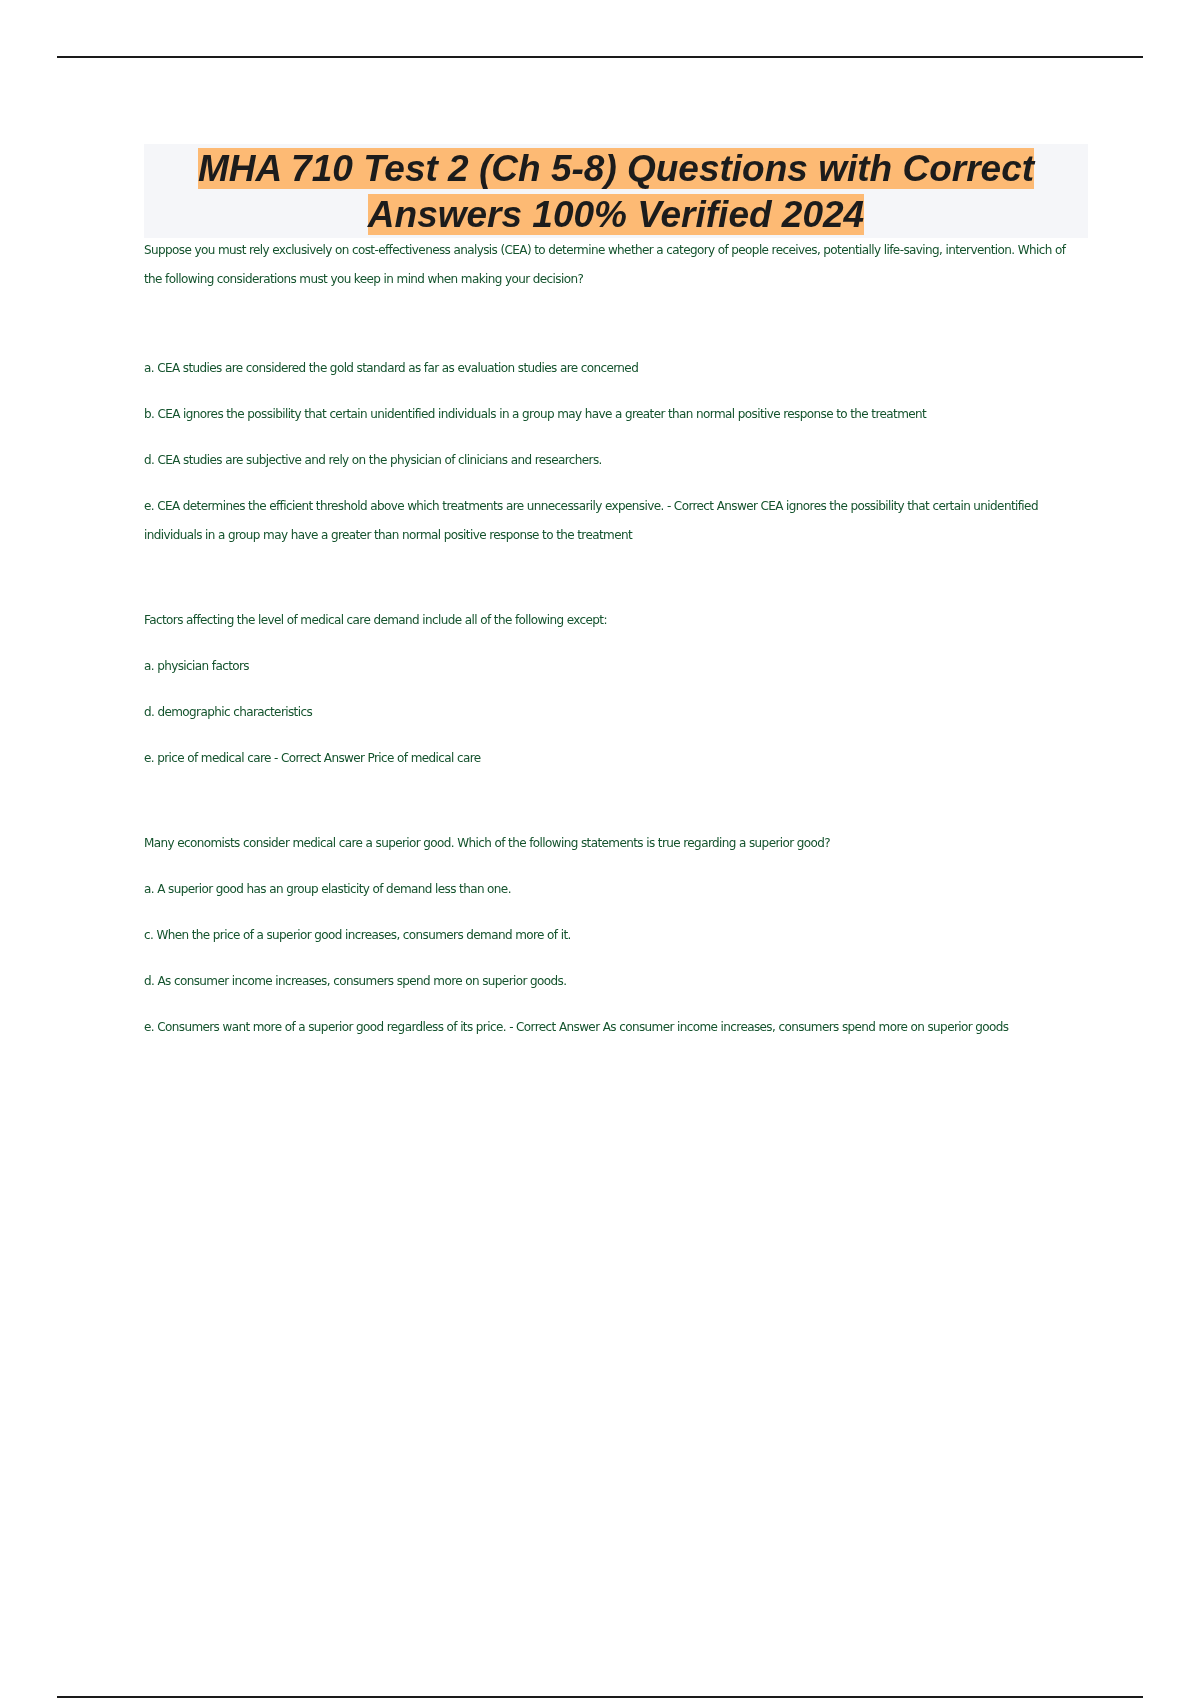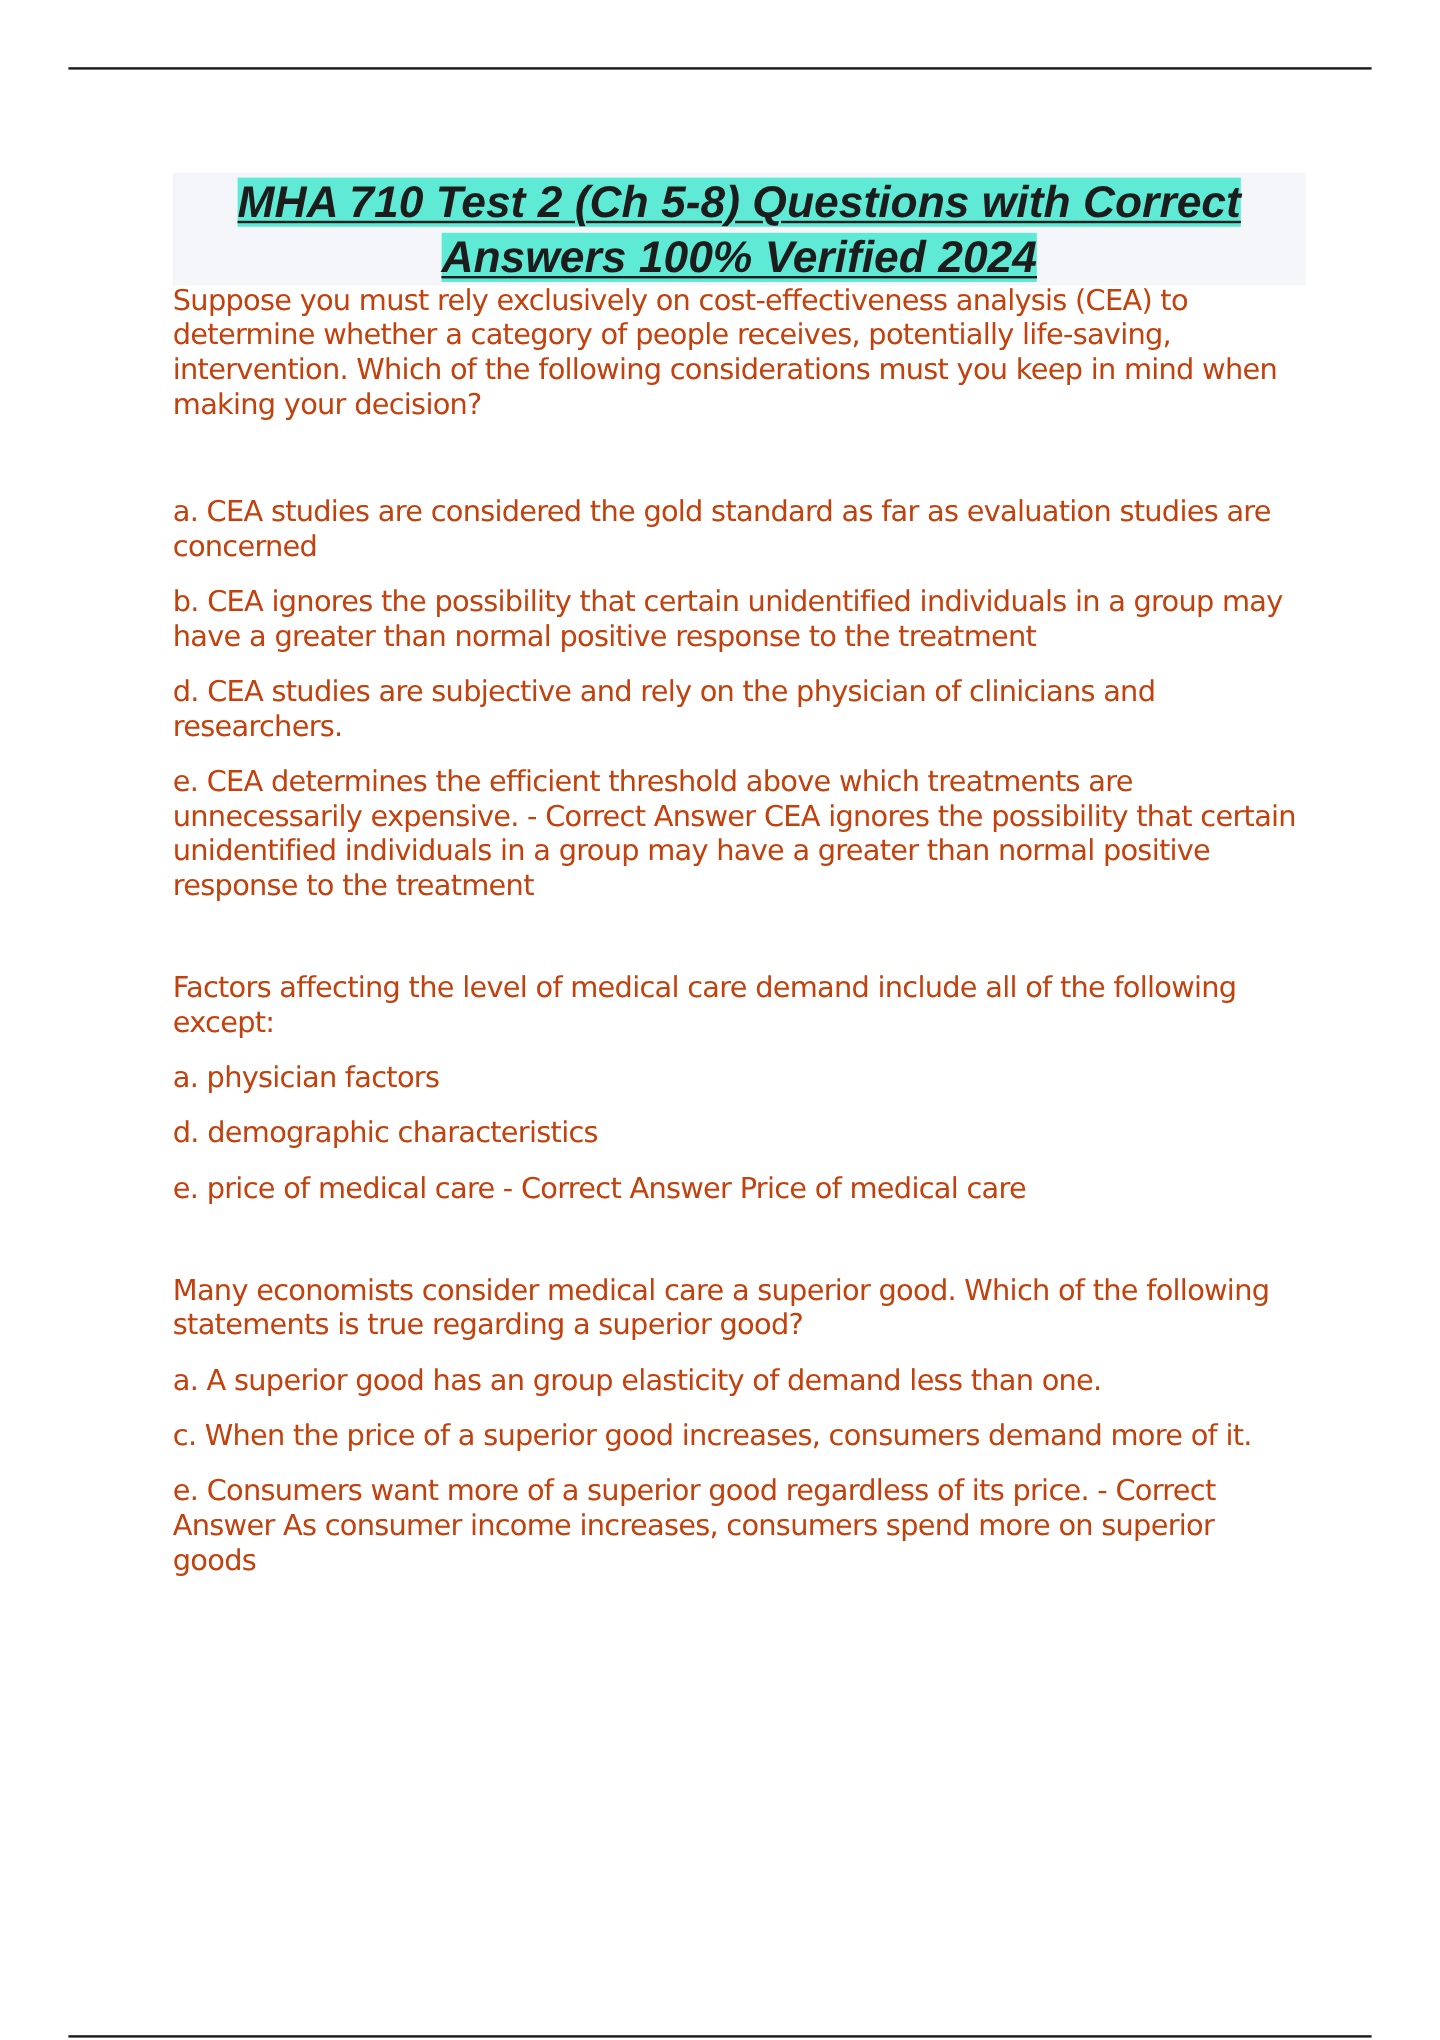--- a/index.html
+++ b/index.html
@@ -13,29 +13,28 @@
   }
   .title {
     position: absolute; left: 144px; top: 146px; width: 944px;
     text-align: center;
     font-family: "Liberation Sans", sans-serif;
     font-weight: bold; font-style: italic;
     font-size: 37px; line-height: 46px; color: #1c1c1c;
     margin: 0;
   }
   .title span {
-    background: #5eead4;
-    text-decoration: underline;
+    background: #fdba74;
     text-decoration-thickness: 2px;
     text-underline-offset: 3px;
   }
   .content {
     position: absolute; left: 144px; top: 236px; width: 940px;
     font-family: "DejaVu Sans", sans-serif;
-    font-size: 24px; color: #c2410c;
+    font-size: 12px; color: #14532d;
     letter-spacing: -0.6px;
   }
   .content p { margin: 0; line-height: 29px; }
   .q-stem { margin-bottom: 0; }
   .gap-big { height: 60px; }
   .opt { margin-top: 17px !important; }
   .first-opt { margin-top: 0 !important; }
   .q-block-gap { height: 56px; }
 </style>
 </head>
@@ -67,17 +66,18 @@
     <p class="opt">d. demographic characteristics</p>
     <p class="opt">e. price of medical care - Correct Answer Price of medical care</p>
   </div>
 
   <div class="q-block-gap"></div>
 
   <div>
     <p class="q-stem">Many economists consider medical care a superior good. Which of the following statements is true regarding a superior good?</p>
     <p class="opt">a. A superior good has an group elasticity of demand less than one.</p>
     <p class="opt">c. When the price of a superior good increases, consumers demand more of it.</p>
+    <p class="opt">d. As consumer income increases, consumers spend more on superior goods.</p>
     <p class="opt">e. Consumers want more of a superior good regardless of its price. - Correct Answer As consumer income increases, consumers spend more on superior goods</p>
   </div>
 </div>
 
 <div class="rule bottom"></div>
 
 </body></html>

